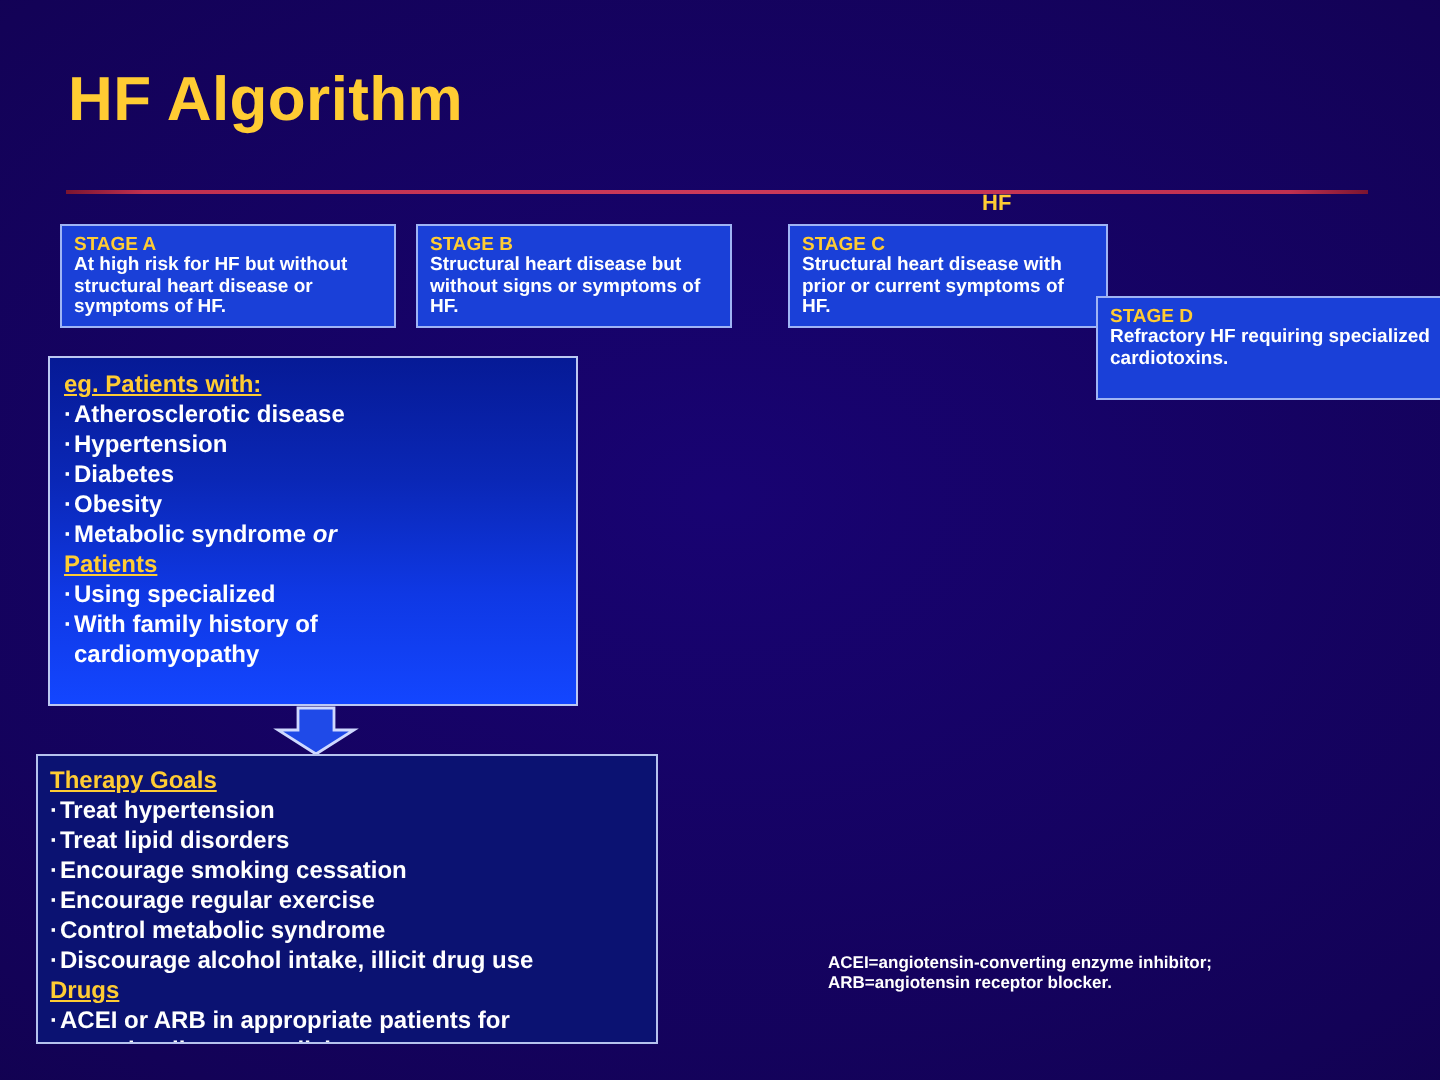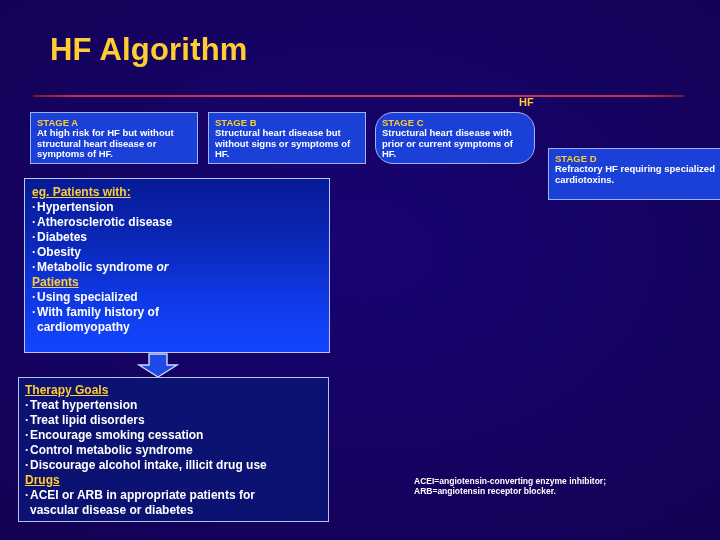--- a/index.html
+++ b/index.html
@@ -23,21 +23,20 @@
   
   .slide-title {
     position: absolute;
     left: 34px;
     top: 32px;
     font-size: 31px;
     font-weight: bold;
     color: #ffcc33;
     letter-spacing: 0.2px;
     white-space: nowrap;
-    margin-left: 16px;
   }
 
   
   .divider {
     position: absolute;
     left: 33px;
     top: 95px;
     width: 651px;
     height: 2px;
     background: linear-gradient(to right, #7b1530 0%, #c03050 6%, #cc3a5a 50%, #c03050 94%, #7b1530 100%);
@@ -45,21 +44,21 @@
 
   
   .group-caption {
     position: absolute;
     font-size: 11px;
     font-weight: bold;
     color: #ffcc33;
     white-space: nowrap;
   }
   #caption-at-risk { left: 105px; top: 98px; margin-top: 40px; }
-  #caption-hf      { left: 491px; top: 96px; margin-left: 28px; }
+  #caption-hf      { left: 491px; top: 96px; }
 
   
   .stage-box {
     position: absolute;
     top: 112px;
     height: 52px;
     background: #1a40d8;
     border: 1px solid #9fb4f5;
     box-sizing: border-box;
     padding: 4px 5px 3px 6px;
@@ -74,29 +73,29 @@
   }
   .stage-desc {
     font-size: 9.5px;
     font-weight: bold;
     color: #ffffff;
     line-height: 10.5px;
     margin-top: 0px;
   }
   #stage-box-a { left: 30px;  width: 168px; }
   #stage-box-b { left: 208px; width: 158px; }
-  #stage-box-c { left: 375px; width: 160px; border-radius: 18px; }
+  #stage-box-c { left: 394px; width: 160px; }
   #stage-box-d { left: 548px; width: 175px; margin-top: 36px; }
 
   
   #patients-box {
     position: absolute;
     left: 24px;
     top: 178px;
-    width: 306px;
+    width: 265px;
     height: 175px;
     box-sizing: border-box;
     border: 1px solid #bcc8f2;
     background: linear-gradient(to bottom, #061a96 0%, #0a27b6 35%, #0f38e4 68%, #1346ff 100%);
     padding: 6px 6px 0 7px;
     overflow: hidden;
   }
 
   
   #therapy-box {
@@ -189,22 +188,22 @@
   </div>
 
   <div class="stage-box" id="stage-box-d">
     <div class="stage-label">STAGE D</div>
     <div class="stage-desc">Refractory HF requiring specialized cardiotoxins.</div>
   </div>
 
   <div id="patients-box">
     <div class="heading-ul">eg. Patients with:</div>
 
+    <div class="bullet-line"><span class="dot">·</span><span>Atherosclerotic disease</span></div>
     <div class="bullet-line"><span class="dot">·</span><span>Hypertension</span></div>
-    <div class="bullet-line"><span class="dot">·</span><span>Atherosclerotic disease</span></div>
     <div class="bullet-line"><span class="dot">·</span><span>Diabetes</span></div>
     <div class="bullet-line"><span class="dot">·</span><span>Obesity</span></div>
     <div class="bullet-line"><span class="dot">·</span><span>Metabolic syndrome </span><span class="ital">or</span></div>
 
     <div class="heading-ul">Patients</div>
 
     <div class="bullet-line"><span class="dot">·</span><span>Using specialized</span></div>
     <div class="bullet-line"><span class="dot">·</span><span>With family history of</span></div>
     <div class="bullet-line"><span class="cont">&nbsp;</span><span>cardiomyopathy</span></div>
   </div>
@@ -212,20 +211,21 @@
   <svg id="flow-arrow" viewBox="0 0 44 25">
     <polygon points="13,1 31,1 31,12 41,12 22,24 3,12 13,12" fill="#1f4ae8" stroke="#cfd9ff" stroke-width="1.4" stroke-linejoin="miter"></polygon>
   </svg>
 
   <div id="therapy-box">
     <div class="heading-ul">Therapy Goals</div>
 
     <div class="bullet-line"><span class="dot">·</span><span>Treat hypertension</span></div>
     <div class="bullet-line"><span class="dot">·</span><span>Treat lipid disorders</span></div>
     <div class="bullet-line"><span class="dot">·</span><span>Encourage smoking cessation</span></div>
+    <div class="bullet-line"><span class="dot">·</span><span>Encourage regular exercise</span></div>
     <div class="bullet-line"><span class="dot">·</span><span>Control metabolic syndrome</span></div>
     <div class="bullet-line"><span class="dot">·</span><span>Discourage alcohol intake, illicit  drug use</span></div>
 
     <div class="heading-ul">Drugs</div>
 
     <div class="bullet-line"><span class="dot">·</span><span>ACEI or ARB in appropriate patients for</span></div>
     <div class="bullet-line"><span class="cont">&nbsp;</span><span>vascular disease or diabetes</span></div>
   </div>
 
   <div id="footnote">

